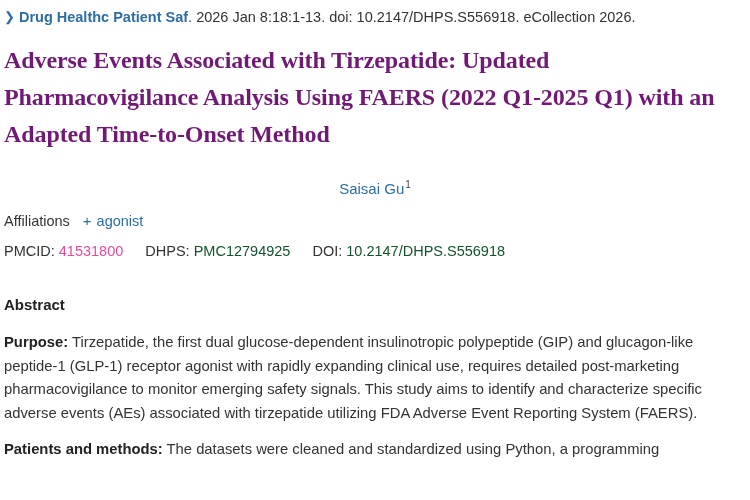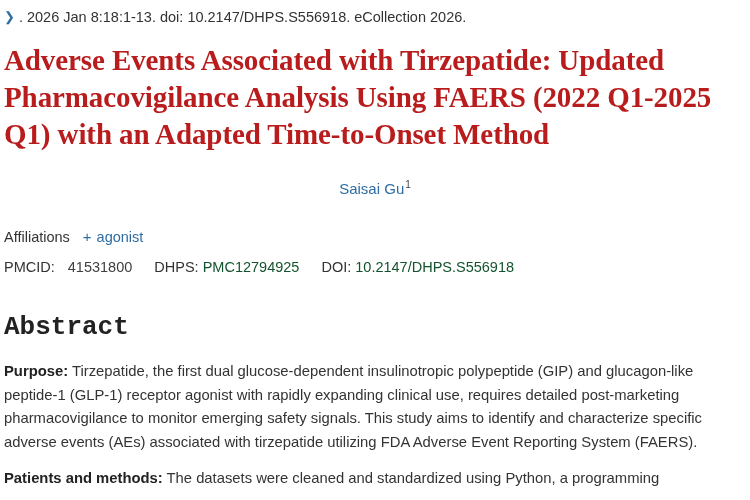--- a/index.html
+++ b/index.html
@@ -44,24 +44,24 @@
     font-weight: bold;
   }
   .citation-rest {
     color: #333333;
     margin-left: 0;
   }
 
   
   .article-title {
     font-family: "Liberation Serif", serif;
-    font-size: 29px;
+    font-size: 24px;
     line-height: 37px;
     font-weight: bold;
-    color: #b91c1c;
+    color: #701a75;
     margin: 14px 0 0 0;
     letter-spacing: -0.1px;
   }
 
   
   .authors {
     margin-top: 22px;
     font-size: 15px;
     line-height: 20px;
     color: #2e6da4;
@@ -73,21 +73,21 @@
   }
   .author-sup {
     font-size: 10px;
     vertical-align: super;
     color: #444444;
     margin-left: 1px;
   }
 
   
   .affil-row {
-    margin-top: 28px;
+    margin-top: 12px;
     font-size: 14.5px;
     line-height: 20px;
     color: #333333;
     display: flex;
     align-items: flex-end;
   }
   .affil-label { color: #333333; }
   .expand-btn {
     margin-left: 13px;
     color: #2e6da4;
@@ -107,30 +107,30 @@
     font-size: 14.5px;
     line-height: 20px;
     color: #333333;
     display: flex;
     align-items: baseline;
     white-space: nowrap;
   }
   .id-group { margin-right: 22px; }
   .id-group:last-child { margin-right: 0; }
   .id-key { color: #333333; }
-  .id-val-plain { color: #404040; margin-left: 9px; }
+  .id-val-plain { color: #ec4899; }
   .id-link {
     color: #14532d;
     text-decoration: none;
   }
 
   
   .abstract-heading {
-    font-family: Liberation Mono, monospace;
-    font-size: 26px;
+    font-family: Liberation Sans, sans-serif;
+    font-size: 15px;
     font-weight: bold;
     color: #222222;
     margin: 35px 0 0 0;
   }
   .abstract-body {
     margin-top: 18px;
     font-size: 14.8px;
     line-height: 23.5px;
     color: #333333;
   }
@@ -143,20 +143,21 @@
     color: #222222;
   }
 </style>
 </head>
 <body>
 
 <div class="page">
 
   <div class="citation-line">
     <span class="chev-icon">❯</span>
+    <span class="journal-name">Drug Healthc Patient Saf</span>
     <span class="citation-rest">. 2026 Jan 8:18:1-13. doi: 10.2147/DHPS.S556918. eCollection 2026.</span>
   </div>
 
   <h1 class="article-title">Adverse Events Associated with Tirzepatide: Updated Pharmacovigilance Analysis Using FAERS (2022 Q1-2025 Q1) with an Adapted Time-to-Onset Method</h1>
 
   <div class="authors">
     <span class="author-name">Saisai Gu</span><span class="author-sup">1</span>
   </div>
 
   <div class="affil-row">

